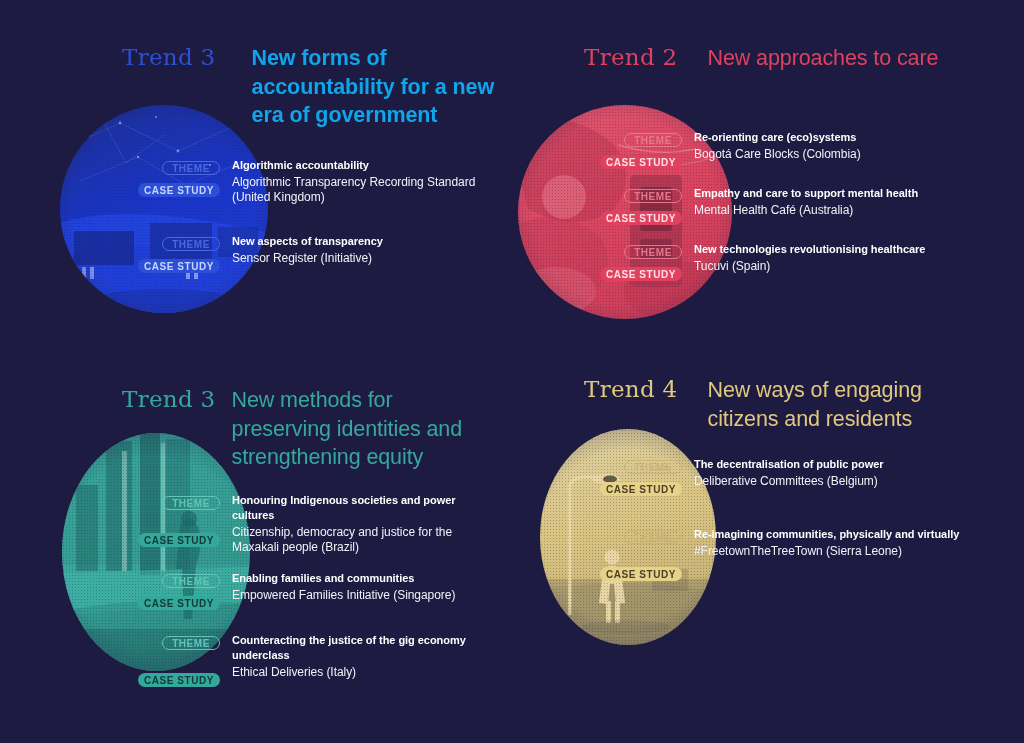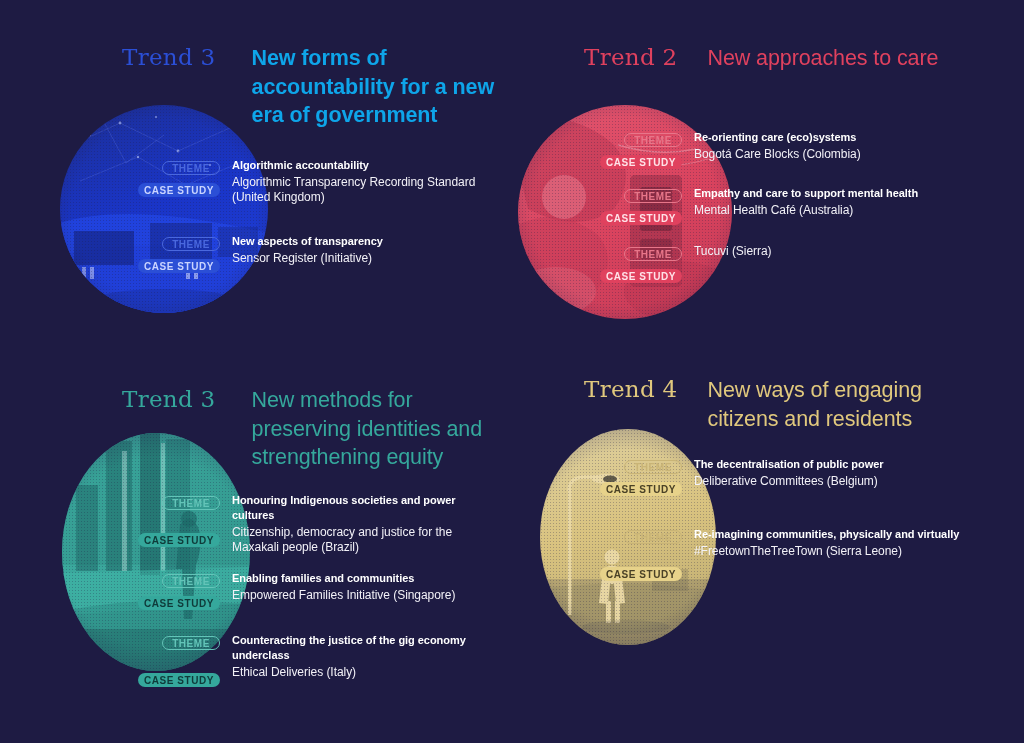--- a/index.html
+++ b/index.html
@@ -36,21 +36,21 @@
   }
   .trend-title{
     font-size:21.5px;
     line-height:28.5px;
     font-weight:400;
     letter-spacing:-.1px;
     max-width:250px;
   }
   .q1 .trend-title{margin-left:36px;}
   .q2 .trend-title{margin-left:30px;}
-  .q3 .trend-title{margin-left:36px;}
+  .q3 .trend-title{margin-left:16px;}
   .q4 .trend-title{margin-left:30px;}
 
   
   .circle{
     position:absolute;
     border-radius:50%;
     overflow:hidden;
   }
   .q1 .circle{left:60px;top:105px;width:208px;height:208px;}
   .q2 .circle{left:6px;top:105px;width:214px;height:214px;}
@@ -231,21 +231,22 @@
           <div class="theme-title">Empathy and care to support mental health</div>
           <div class="cs-text">Mental Health Café (Australia)</div>
         </div>
       </div>
       <div class="entry" style="height:56px;">
         <div class="pillcol">
           <div class="pill theme" style="color:#e8768a;top:3px;">THEME</div>
           <div class="pill cs" style="background:#e0415e;color:#ffe2e8;top:25px;">CASE STUDY</div>
         </div>
         <div class="txtcol">
-          <div class="cs-text">Tucuvi (Sierra)</div>
+          <div class="theme-title">New technologies revolutionising healthcare</div>
+          <div class="cs-text">Tucuvi (Spain)</div>
         </div>
       </div>
     </div>
   </div>
 
   <div class="quad q3">
     <div class="circle">
       <div class="base" style="background:linear-gradient(155deg,#3fb3a6 0%,#3aa69b 50%,#2f8e86 100%);"></div>
       <svg class="shapes" viewBox="0 0 188 238" preserveAspectRatio="none">
         <rect x="0" y="0" width="188" height="132" fill="#2d8c85" opacity=".35"></rect>

